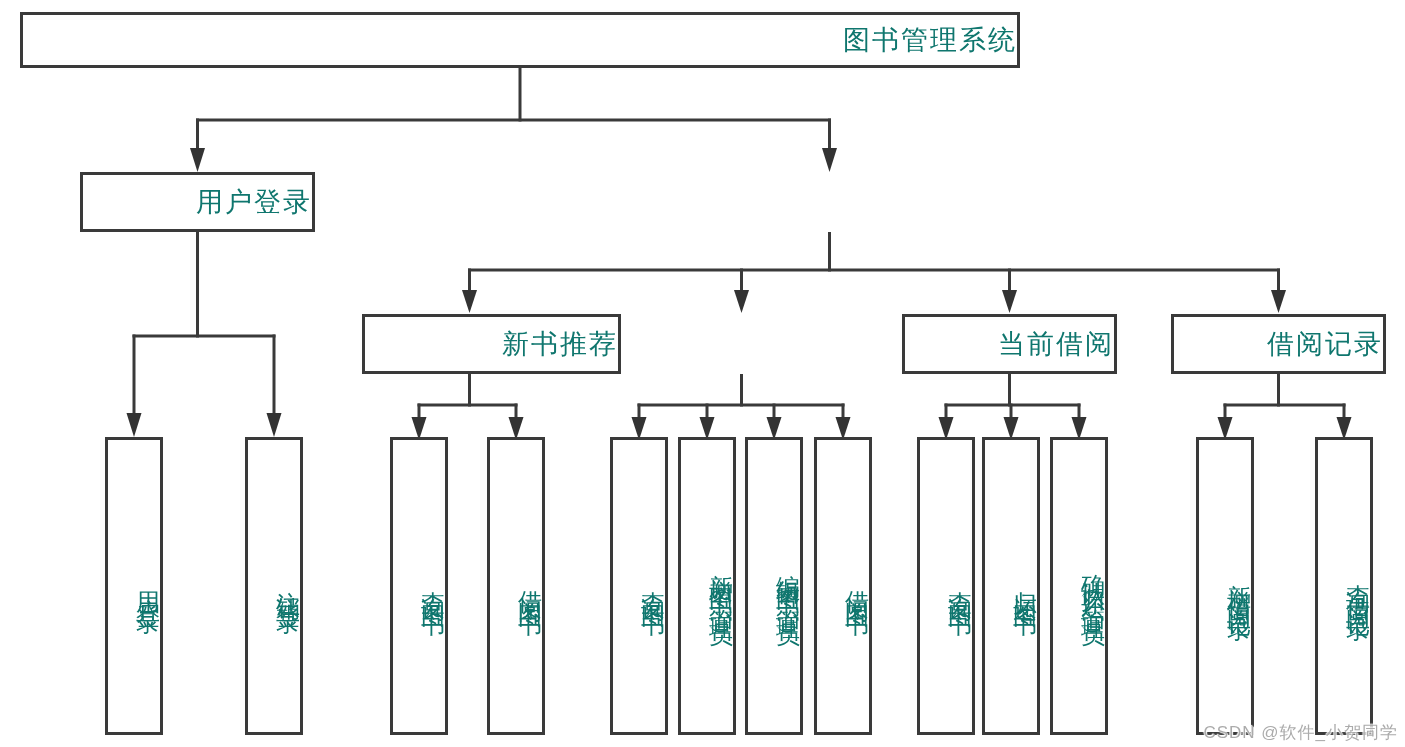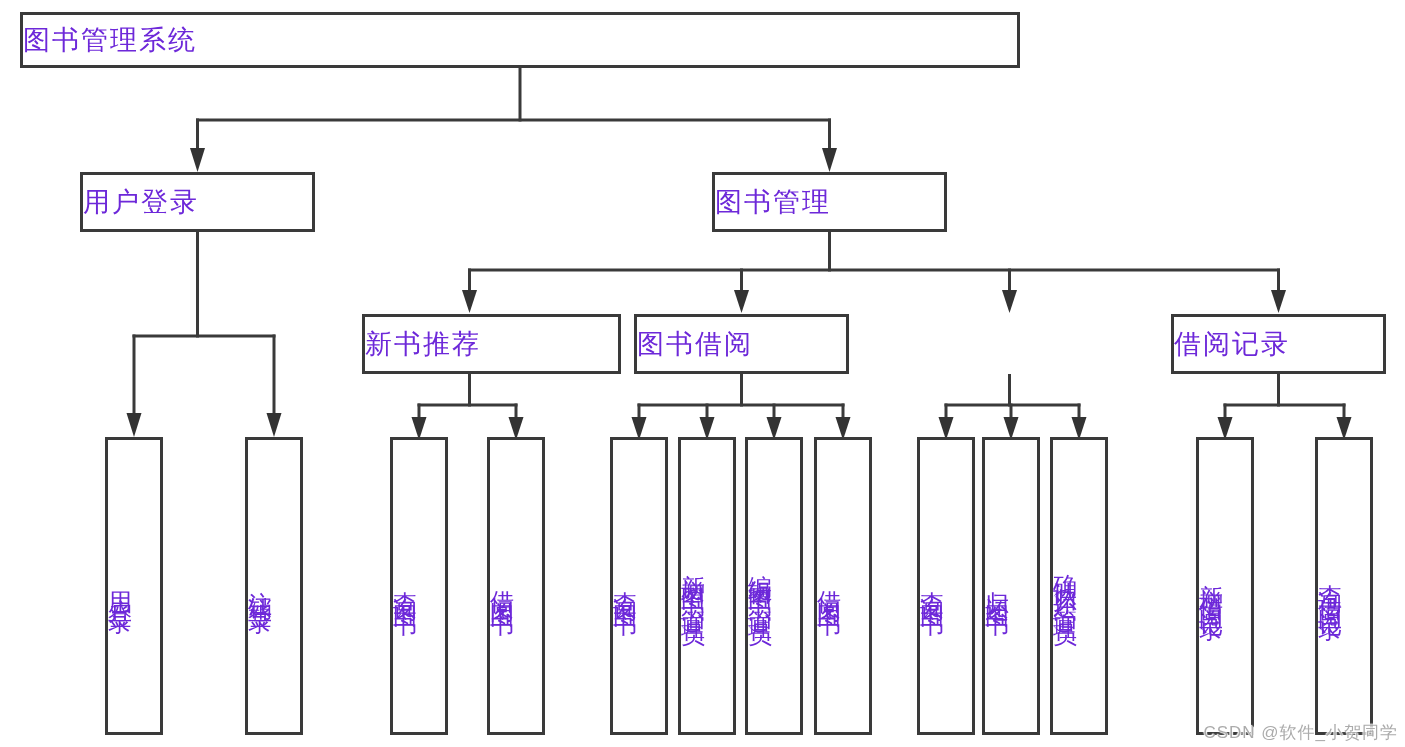--- a/index.html
+++ b/index.html
@@ -23,22 +23,22 @@
     height: 747px;
     z-index: 1;
   }
   .node {
     position: absolute;
     box-sizing: border-box;
     background: #ffffff;
     border: 3px solid #3a3a3a;
     display: flex;
     align-items: center;
-    justify-content: flex-start;
-    color: #6d28d9;
+    justify-content: flex-end;
+    color: #0f766e;
     z-index: 2;
   }
   .h-label {
     font-size: 27px;
     letter-spacing: 2px;
     white-space: nowrap;
     line-height: 1;
   }
   .v-label {
     writing-mode: vertical-rl;
@@ -129,29 +129,26 @@
     <path class="arrowhead" d="M1344 440 L1336.5 417 H1351.5 Z"></path>
   </svg>
 
   <div class="node" style="left:20px;top:12px;width:1000px;height:56px">
     <span class="h-label">图书管理系统</span>
   </div>
 
   <div class="node" style="left:80px;top:172px;width:235px;height:60px">
     <span class="h-label">用户登录</span>
   </div>
-  <div class="node" style="left:712px;top:172px;width:235px;height:60px">
-    <span class="h-label">图书管理</span>
-  </div>
 
   <div class="node" style="left:362px;top:314px;width:259px;height:60px">
     <span class="h-label">新书推荐</span>
   </div>
-  <div class="node" style="left:634px;top:314px;width:215px;height:60px">
-    <span class="h-label">图书借阅</span>
+  <div class="node" style="left:902px;top:314px;width:215px;height:60px">
+    <span class="h-label">当前借阅</span>
   </div>
   <div class="node" style="left:1171px;top:314px;width:215px;height:60px">
     <span class="h-label">借阅记录</span>
   </div>
 
   <div class="node" style="left:105px;top:437px;width:58px;height:298px">
     <span class="v-label">用户登录</span>
   </div>
   <div class="node" style="left:245px;top:437px;width:58px;height:298px">
     <span class="v-label">注销登录</span>

